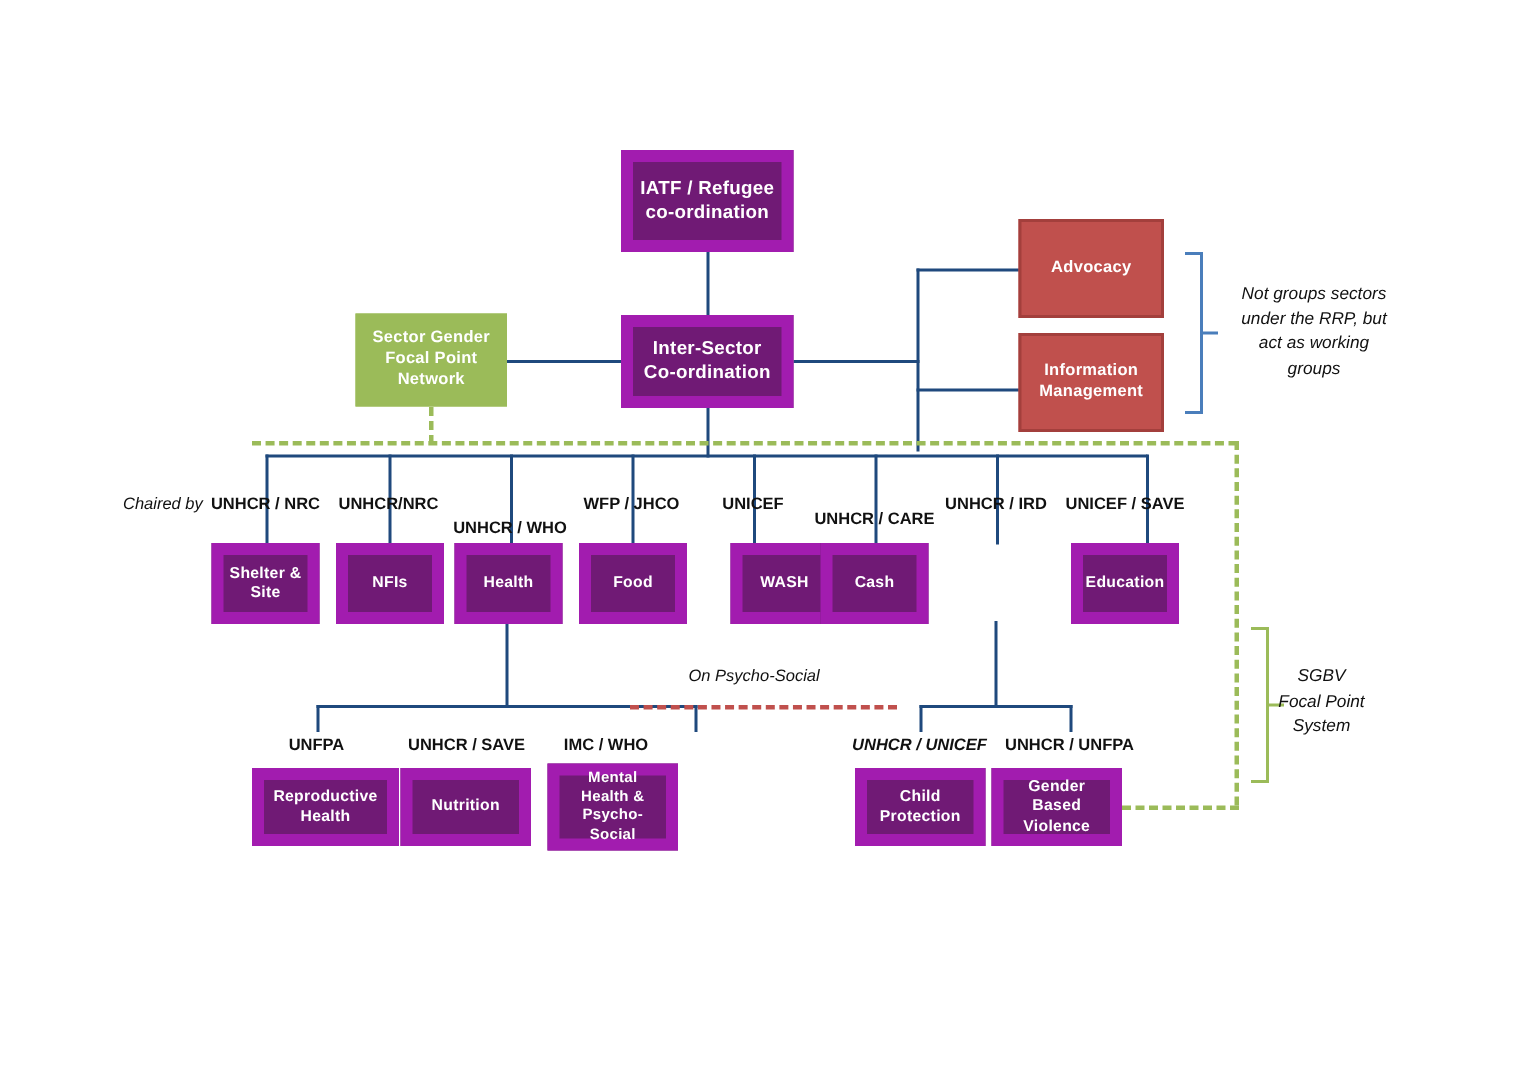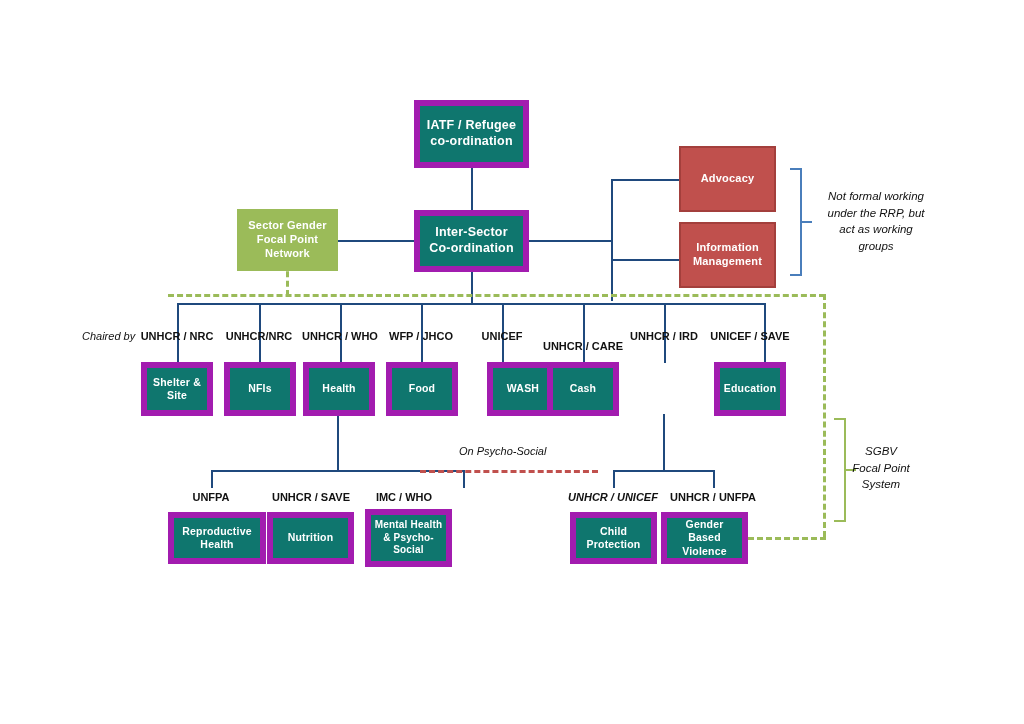--- a/index.html
+++ b/index.html
@@ -4,21 +4,21 @@
 <style>
   html,body{margin:0;padding:0;background:#ffffff;}
   body{width:1024px;height:724px;font-family:"Liberation Sans",sans-serif;overflow:hidden;}
   #canvas{position:relative;width:1024px;height:724px;background:#fff;}
 
   .box{position:absolute;box-sizing:border-box;display:flex;align-items:center;
        justify-content:center;text-align:center;color:#ffffff;line-height:1.25;
        font-weight:600;letter-spacing:.2px;}
   .box span{display:block;width:100%;padding:0 3px;}
 
-  .b-blue{background:#0f766e;border:6px solid #a21caf;}
+  .b-blue{background:#701a75;border:8px solid #a21caf;}
   .b-green{background:#9bbb59;border:2px solid #9bbb59;}
   .b-red{background:#c0504d;border:2px solid #a33f3c;}
 
   .lbl{position:absolute;color:#111;font-weight:bold;font-size:11px;
        white-space:nowrap;text-align:center;}
   .note{position:absolute;font-style:italic;font-size:11.5px;color:#111;
         text-align:center;line-height:1.45;}
   .note-l{position:absolute;font-style:italic;font-size:11px;color:#111;white-space:nowrap;}
 
   .ln{position:absolute;background:#1f497d;}
@@ -103,31 +103,31 @@
   </div>
 
   <div class="box b-red" style="left:679px;top:146px;width:97px;height:66px;font-size:11px;">
     <span>Advocacy</span>
   </div>
 
   <div class="box b-red" style="left:679px;top:222px;width:97px;height:66px;font-size:11px;">
     <span>Information Management</span>
   </div>
 
-  <div class="note" style="left:827px;top:188px;width:98px;">Not formal working under the RRP, but act as working groups</div>
+  <div class="note" style="left:827px;top:188px;width:98px;">Not groups sectors under the RRP, but act as working groups</div>
 
   <div class="note" style="left:852px;top:443px;width:58px;">SGBV Focal Point System</div>
 
   <div class="note-l" style="left:459px;top:445px;">On Psycho-Social</div>
 
   <div class="note-l" style="left:82px;top:330px;font-weight:normal;">Chaired by</div>
 
   <div class="lbl" style="left:117px;top:330px;width:120px;">UNHCR / NRC</div>
   <div class="lbl" style="left:199px;top:330px;width:120px;">UNHCR/NRC</div>
-  <div class="lbl" style="left:280px;top:330px;width:120px;">UNHCR / WHO</div>
+  <div class="lbl" style="left:280px;top:346px;width:120px;">UNHCR / WHO</div>
   <div class="lbl" style="left:361px;top:330px;width:120px;">WFP / JHCO</div>
   <div class="lbl" style="left:442px;top:330px;width:120px;">UNICEF</div>
   <div class="lbl" style="left:523px;top:340px;width:120px;">UNHCR / CARE</div>
   <div class="lbl" style="left:604px;top:330px;width:120px;">UNHCR / IRD</div>
   <div class="lbl" style="left:690px;top:330px;width:120px;">UNICEF / SAVE</div>
 
   <div class="box b-blue" style="left:141px;top:362px;width:72px;height:54px;font-size:10.5px;">
     <span>Shelter &amp; Site</span>
     </div>
   <div class="box b-blue" style="left:224px;top:362px;width:72px;height:54px;font-size:10.5px;">

